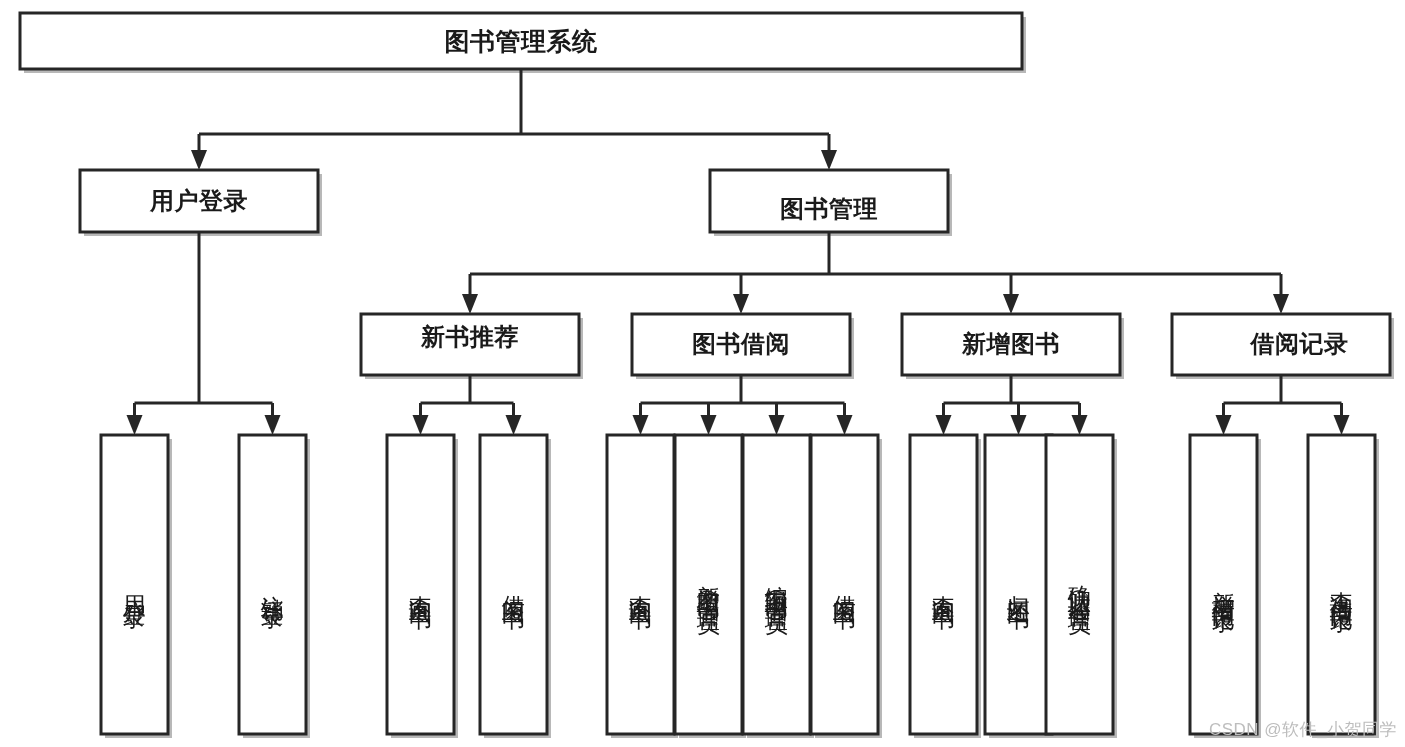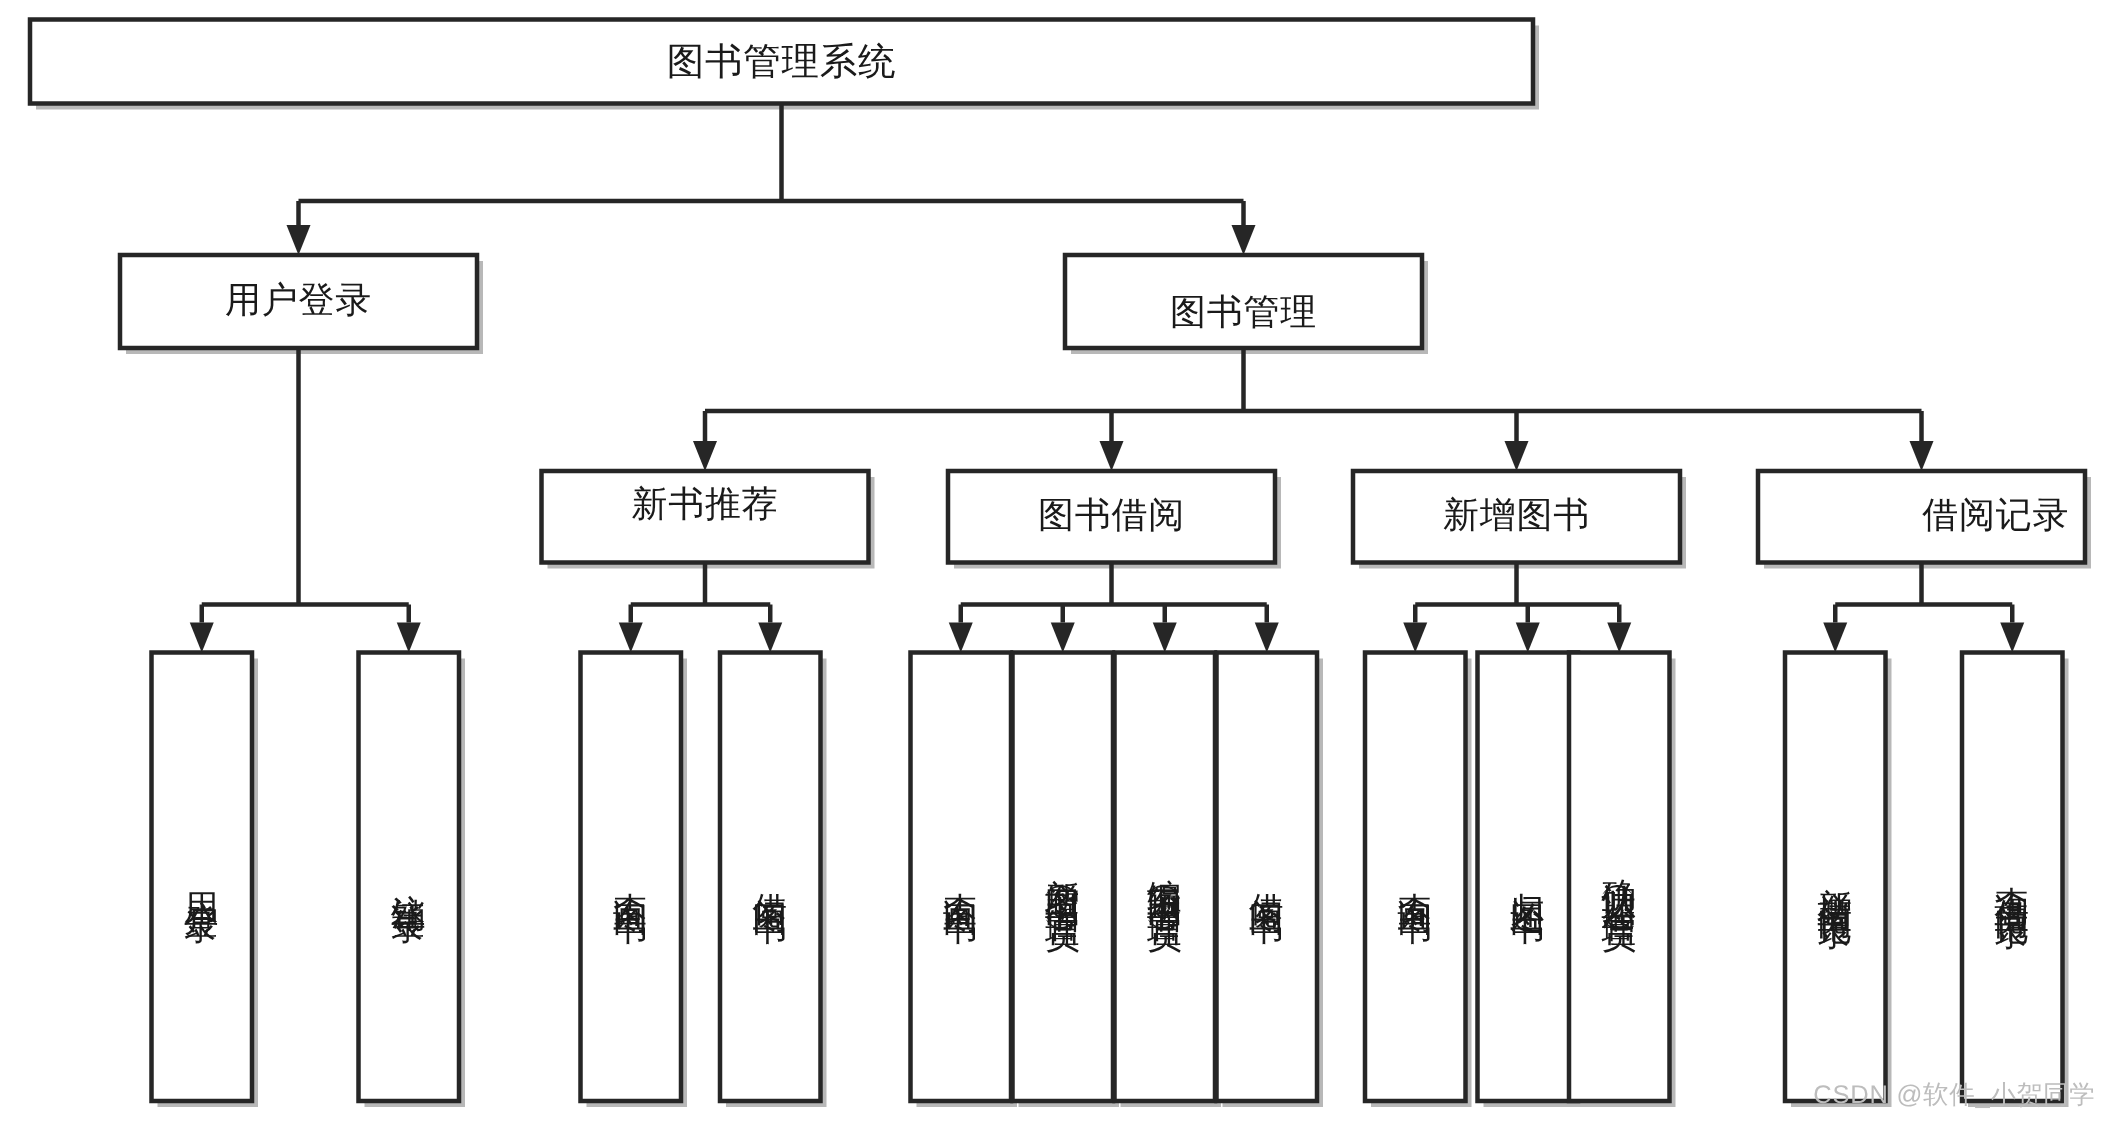--- a/index.html
+++ b/index.html
@@ -50,20 +50,21 @@
     justify-content: center;
     color: #1a1a1a;
     font-family: "Liberation Sans", "DejaVu Sans", sans-serif;
     pointer-events: none;
     box-sizing: border-box;
   }
   .node-label.horizontal {
     font-size: 24px;
     line-height: 1.2;
     letter-spacing: 0.5px;
+    font-weight: bold;
   }
   .node-label.vertical {
     writing-mode: vertical-rl;
     text-orientation: upright;
     font-size: 23px;
     line-height: 1.32;
     letter-spacing: 4px;
   }
   .node-label.root {
     font-size: 25px;
@@ -185,21 +186,21 @@
       </g>
   </svg>
 
   <div id="label-layer">
       <div class="node-label horizontal root" style="left: 20px; top: 13px; width: 1002px; height: 56px;">图书管理系统</div>
       <div class="node-label horizontal" style="left: 80px; top: 170px; width: 238px; height: 62px;">用户登录</div>
       <div class="node-label horizontal" style="left: 710px; top: 170px; width: 238px; height: 78px;">图书管理</div>
       <div class="node-label horizontal" style="left: 361px; top: 314px; width: 218px; height: 47px;">新书推荐</div>
       <div class="node-label horizontal" style="left: 632px; top: 314px; width: 218px; height: 61px;">图书借阅</div>
       <div class="node-label horizontal" style="left: 902px; top: 314px; width: 218px; height: 61px;">新增图书</div>
-      <div class="node-label horizontal" style="left: 1224px; top: 314px; width: 176px; height: 61px; padding-left: 37px;">借阅记录</div>
+      <div class="node-label horizontal" style="left: 1193px; top: 314px; width: 176px; height: 61px; padding-left: 37px;">借阅记录</div>
       <div class="node-label vertical" style="left: 101px; top: 435px; width: 67px; height: 299px;">用户登录</div>
       <div class="node-label vertical" style="left: 239px; top: 435px; width: 67px; height: 299px;">注销登录</div>
       <div class="node-label vertical" style="left: 387px; top: 435px; width: 67px; height: 299px;">查询图书</div>
       <div class="node-label vertical" style="left: 480px; top: 435px; width: 67px; height: 299px;">借阅图书</div>
       <div class="node-label vertical" style="left: 607px; top: 435px; width: 67px; height: 299px;">查询图书</div>
       <div class="node-label vertical" style="left: 675px; top: 435px; width: 67px; height: 299px;">新增图书（管理员）</div>
       <div class="node-label vertical" style="left: 743px; top: 435px; width: 67px; height: 299px;">编辑图书（管理员）</div>
       <div class="node-label vertical" style="left: 811px; top: 435px; width: 67px; height: 299px;">借阅图书</div>
       <div class="node-label vertical" style="left: 910px; top: 435px; width: 67px; height: 299px;">查询图书</div>
       <div class="node-label vertical" style="left: 985px; top: 435px; width: 67px; height: 299px;">归还图书</div>

